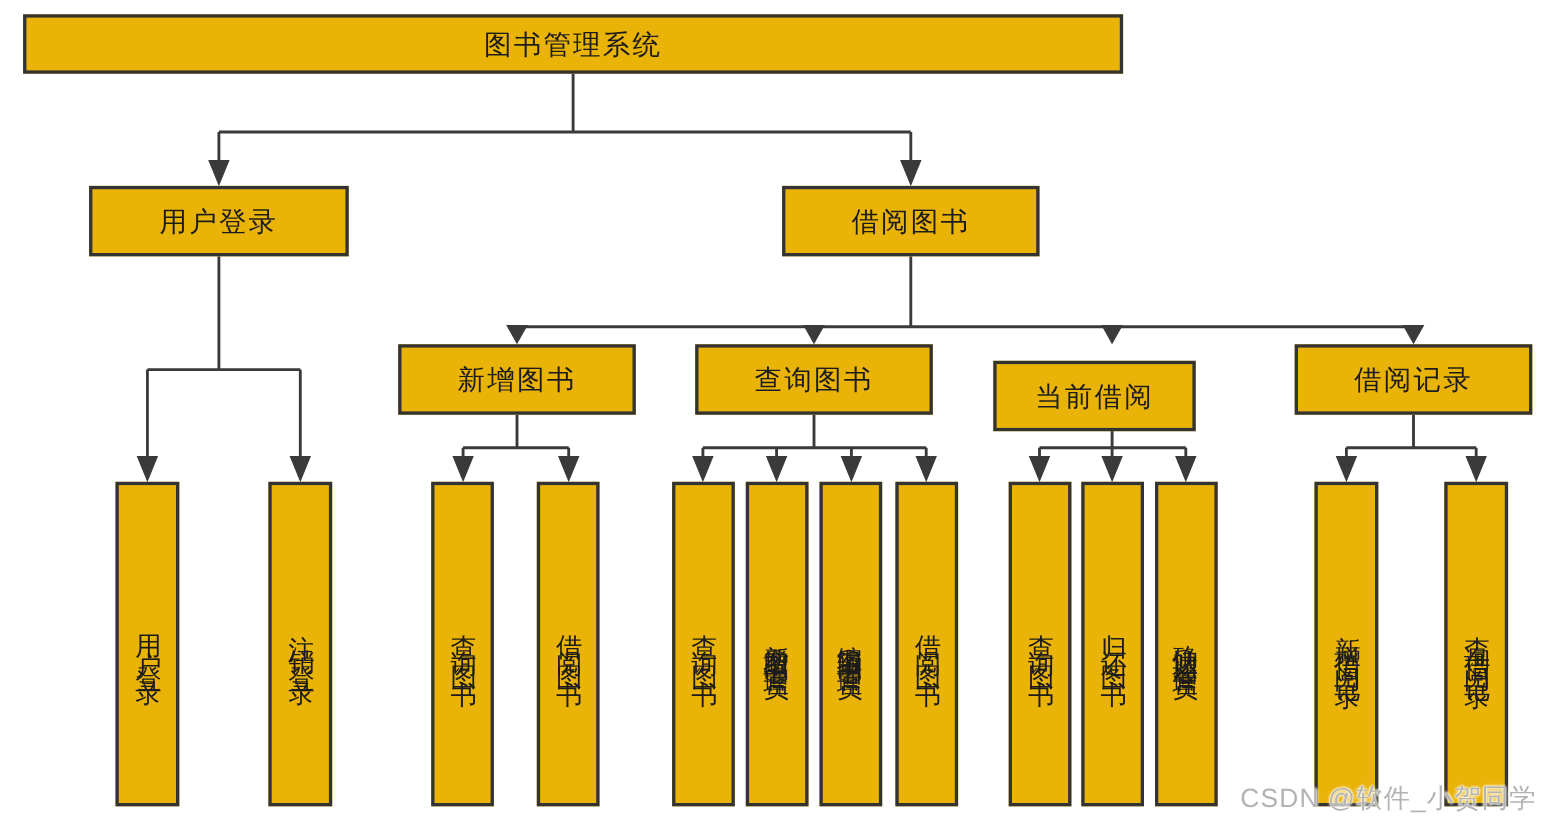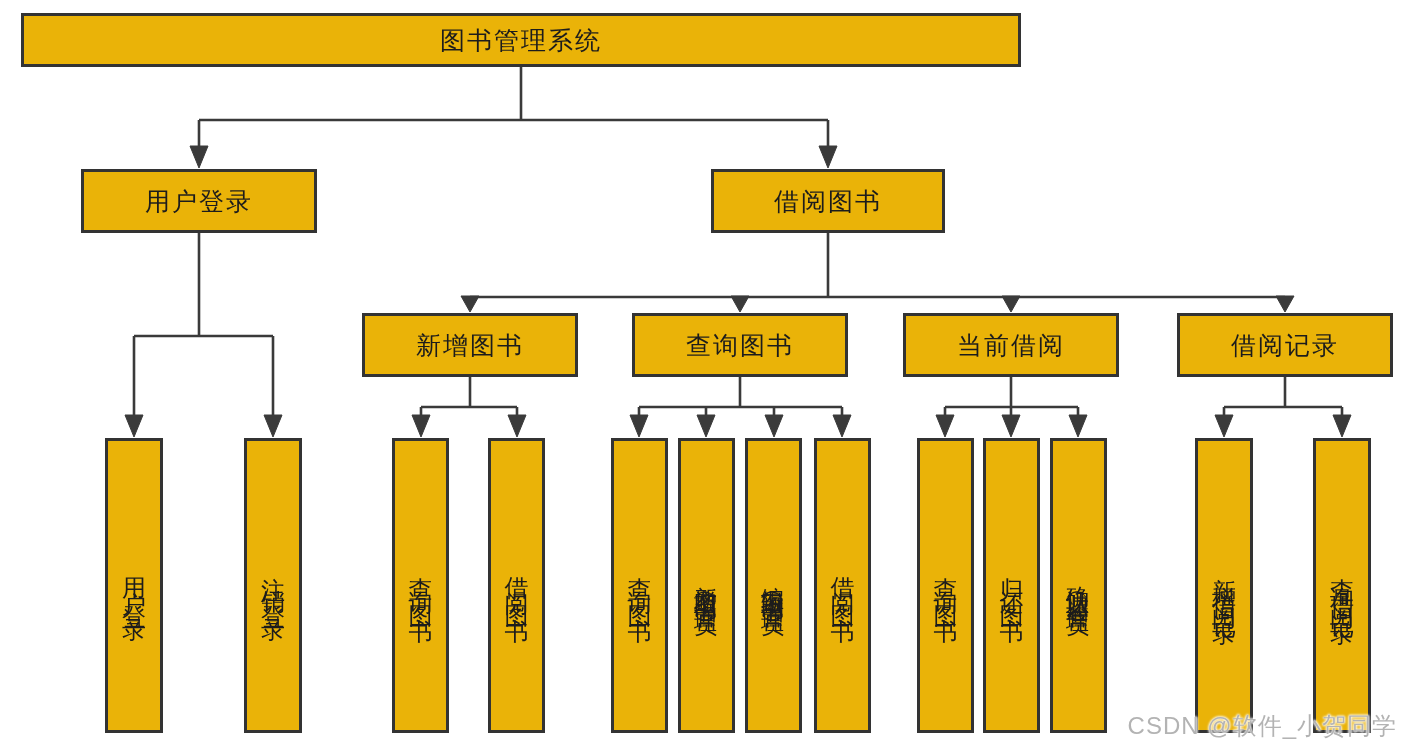--- a/index.html
+++ b/index.html
@@ -115,21 +115,21 @@
   <div class="node" style="left:711px;top:169px;width:234px;height:64px">
     <span class="lbl">借阅图书</span>
   </div>
 
   <div class="node" style="left:362px;top:313px;width:216px;height:64px">
     <span class="lbl">新增图书</span>
   </div>
   <div class="node" style="left:632px;top:313px;width:216px;height:64px">
     <span class="lbl">查询图书</span>
   </div>
-  <div class="node" style="left:903px;top:313px;width:216px;height:64px">
+  <div class="node" style="left:903px;top:328px;width:184px;height:64px">
     <span class="lbl">当前借阅</span>
   </div>
   <div class="node" style="left:1177px;top:313px;width:216px;height:64px">
     <span class="lbl">借阅记录</span>
   </div>
 
   <div class="node leaf" style="left:105px;top:438px;width:58px;height:295px">
     <span class="lbl">用户登录</span>
   </div>
   <div class="node leaf" style="left:244px;top:438px;width:58px;height:295px">

